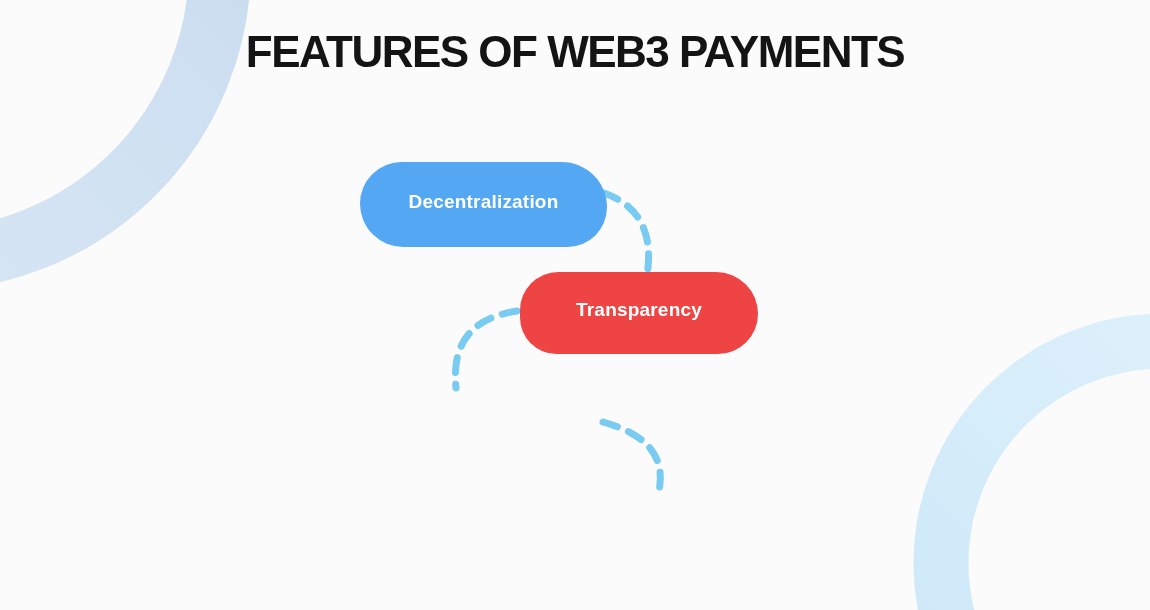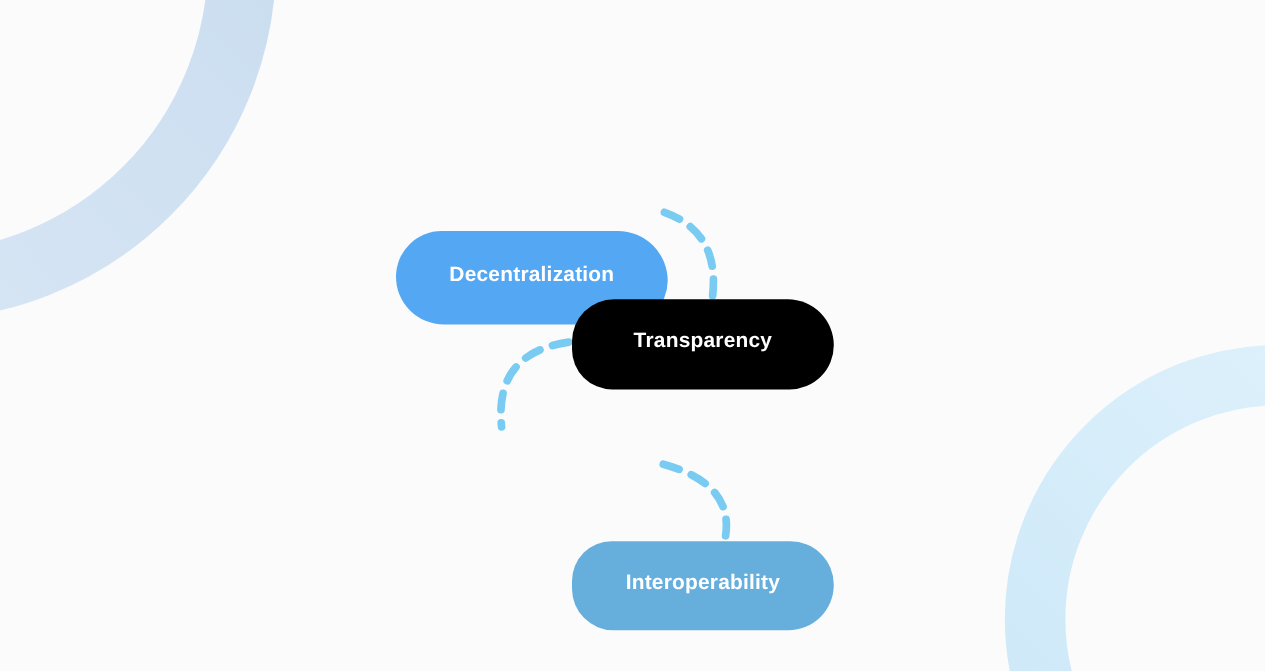--- a/index.html
+++ b/index.html
@@ -26,21 +26,21 @@
     align-items:center;
     justify-content:center;
     padding-bottom:6px;
     box-sizing:border-box;
   }
   .pill-label{
     font-size:19px;
     font-weight:bold;
     letter-spacing:0.2px;
   }
-  .pill-1{left:360px;top:162px;width:247px;height:85px;border-radius:44px 48px 42px 46px;margin-top:48px;}
+  .pill-1{left:360px;top:162px;width:247px;height:85px;border-radius:44px 48px 42px 46px;}
   .pill-2{left:520px;top:272px;width:238px;height:82px;border-radius:42px 46px 44px 40px;}
   .pill-3{left:358px;top:383px;width:246px;height:84px;border-radius:46px 42px 44px 48px;}
   .pill-4{left:520px;top:492px;width:238px;height:81px;border-radius:40px 44px 46px 42px;}
 </style>
 </head>
 <body>
 
 <div class="stage" style="background: rgb(251, 251, 251);">
 
   <svg class="decor" width="1150" height="610" viewBox="0 0 1150 610">
@@ -56,27 +56,25 @@
     </defs>
 
     <circle cx="-75" cy="-35" r="295" fill="none" stroke="url(#gradTL)" stroke-width="62"></circle>
     <circle cx="1163" cy="563" r="222" fill="none" stroke="url(#gradBR)" stroke-width="55"></circle>
 
     <path d="M 604 193 Q 657 212 647 275" fill="none" stroke-width="7" stroke-linecap="round" stroke-dasharray="15 12" stroke="#79CBF1"></path>
     <path d="M 517 311 Q 449 321 456 388" fill="none" stroke-width="7" stroke-linecap="round" stroke-dasharray="15 12" stroke="#79CBF1"></path>
     <path d="M 603 422 Q 672 441 658 495" fill="none" stroke-width="7" stroke-linecap="round" stroke-dasharray="15 12" stroke="#79CBF1"></path>
   </svg>
 
+  <h1 class="title" style="color: rgb(20, 20, 20);">FEATURES OF WEB3 PAYMENTS</h1>
 
   <div class="pill pill-1" style="background: rgb(84, 167, 242);">
     <span class="pill-label" style="color: rgb(255, 255, 255);">Decentralization</span>
   </div>
 
-  <div class="pill pill-2" style="background: #000000;">
+  <div class="pill pill-2" style="background: #ef4444;">
     <span class="pill-label" style="color: rgb(255, 255, 255);">Transparency</span>
   </div>
 
 
-  <div class="pill pill-4" style="background: rgb(102, 174, 220);">
-    <span class="pill-label" style="color: rgb(255, 255, 255);">Interoperability</span>
-  </div>
 
 </div>
 
 </body></html>

